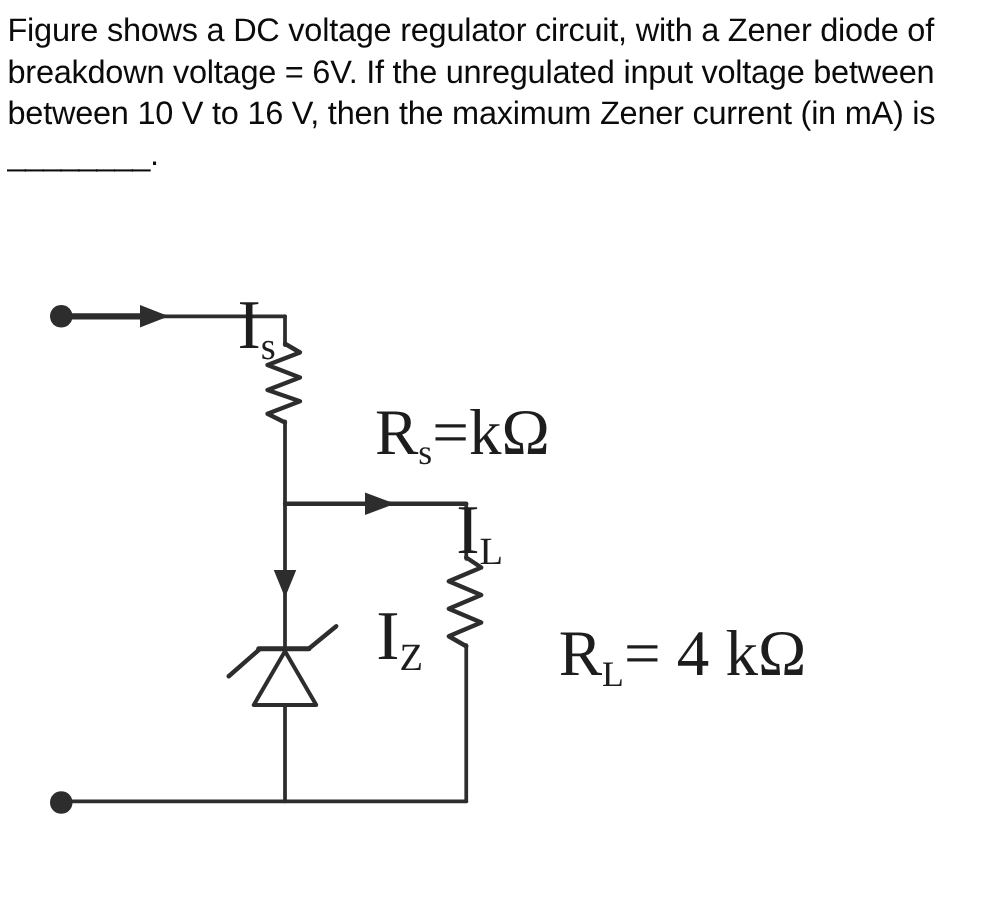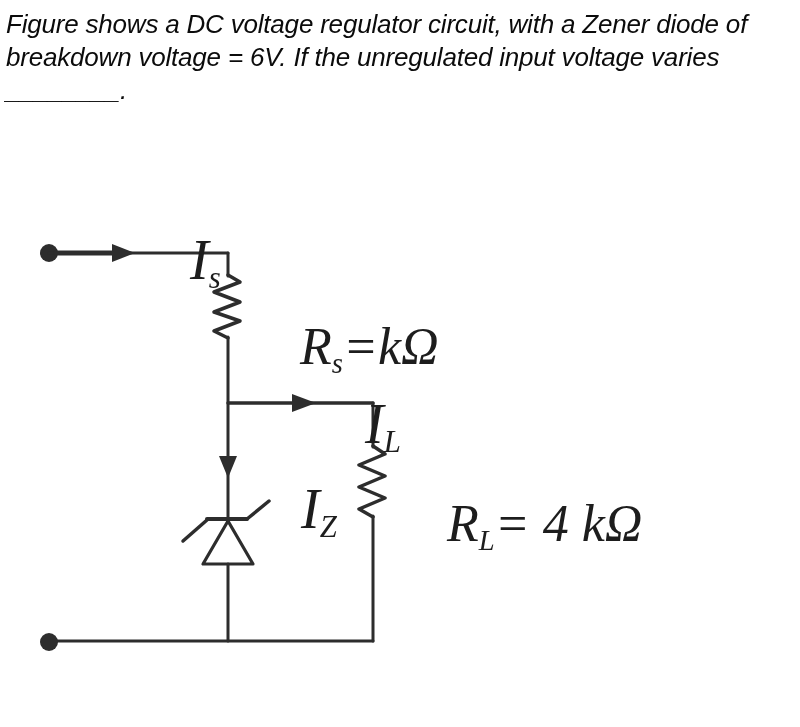--- a/index.html
+++ b/index.html
@@ -2,21 +2,20 @@
 <html><head>
 <meta charset="utf-8">
 <style>
   html,body{margin:0;padding:0;background:#ffffff;}
   .page{
     position:relative;
     width:800px;height:727px;
     background:#ffffff;
     overflow:hidden;
     font-family:"Liberation Sans",sans-serif;
-    font-style:italic;
   }
   .question{
     position:absolute;left:6px;top:8px;width:780px;
     font-size:26px;line-height:33px;color:#0b0b0b;
     letter-spacing:-0.2px;
   }
   .question .qline{white-space:pre;}
   .circuit-svg{position:absolute;left:0;top:0;width:800px;height:727px;}
   .clabel{
     position:absolute;
@@ -30,21 +29,22 @@
   .fs56{font-size:56px;}
   .fs52{font-size:52px;}
 </style>
 </head>
 <body>
 
 <div class="page">
 
   <div class="question">
     <div class="qline">Figure shows a DC voltage regulator circuit, with a Zener diode of</div>
-    <div class="qline">breakdown voltage = 6V. If the unregulated input voltage varies</div>
+    <div class="qline">breakdown voltage = 6V. If the unregulated input voltage between</div>
+    <div class="qline">between 10 V to 16 V, then the maximum Zener current (in mA) is</div>
     <div class="qline">________.</div>
   </div>
 
   <svg class="circuit-svg" viewBox="0 0 800 727">
     <g stroke="#2d2d2d" fill="none" stroke-linecap="round" stroke-linejoin="round">
 
       <circle cx="49" cy="253" r="9" fill="#2d2d2d" stroke="none"></circle>
 
       <line x1="49" y1="253" x2="228" y2="253" stroke-width="3"></line>
       <line x1="56" y1="253" x2="112" y2="253" stroke-width="5"></line>

